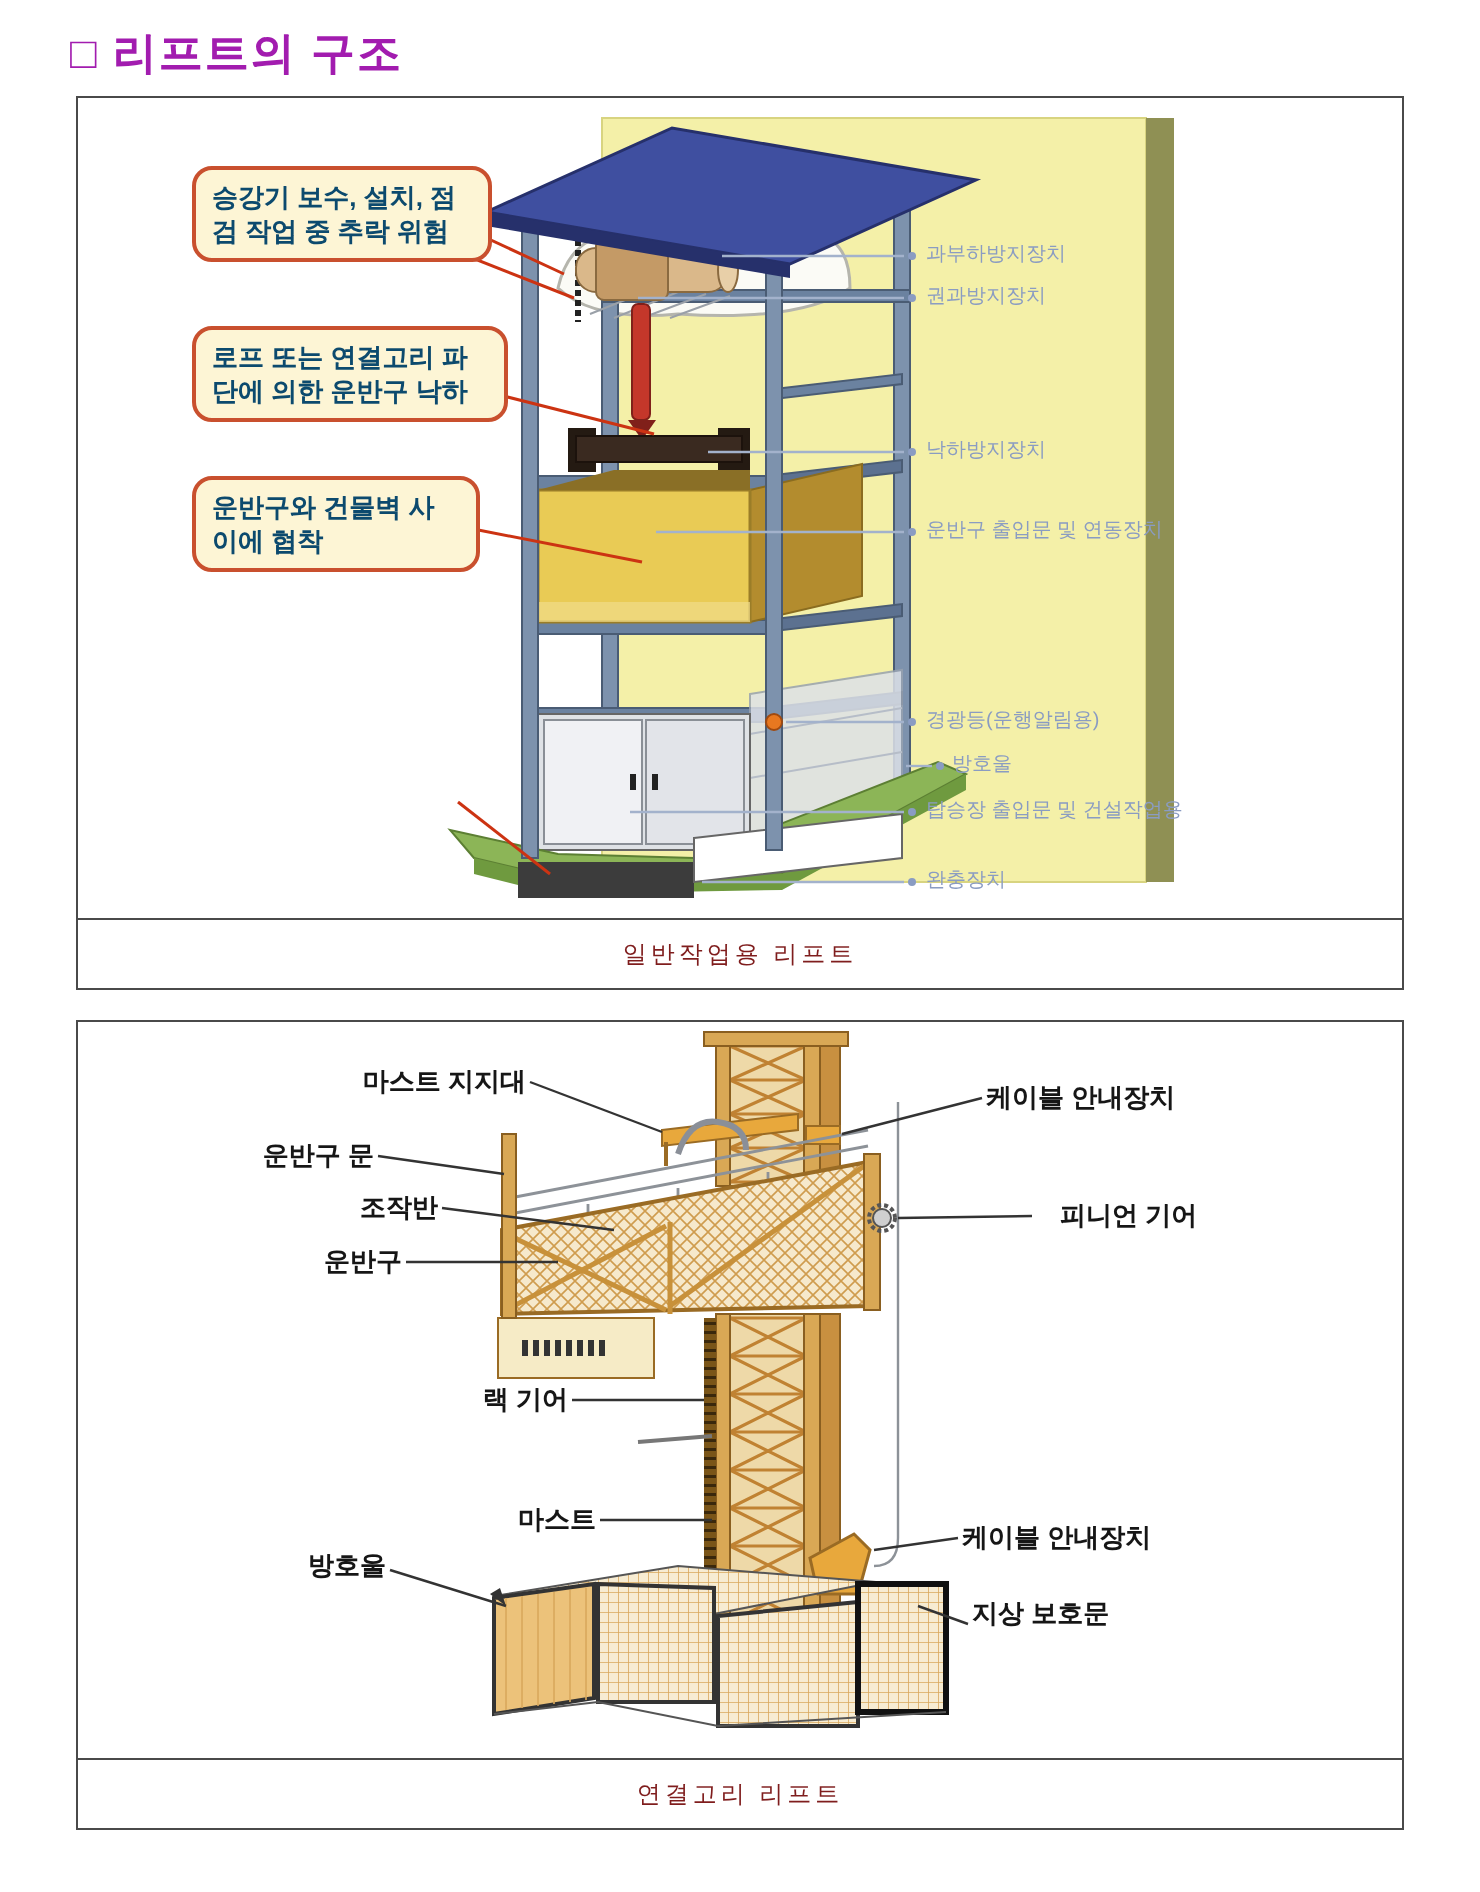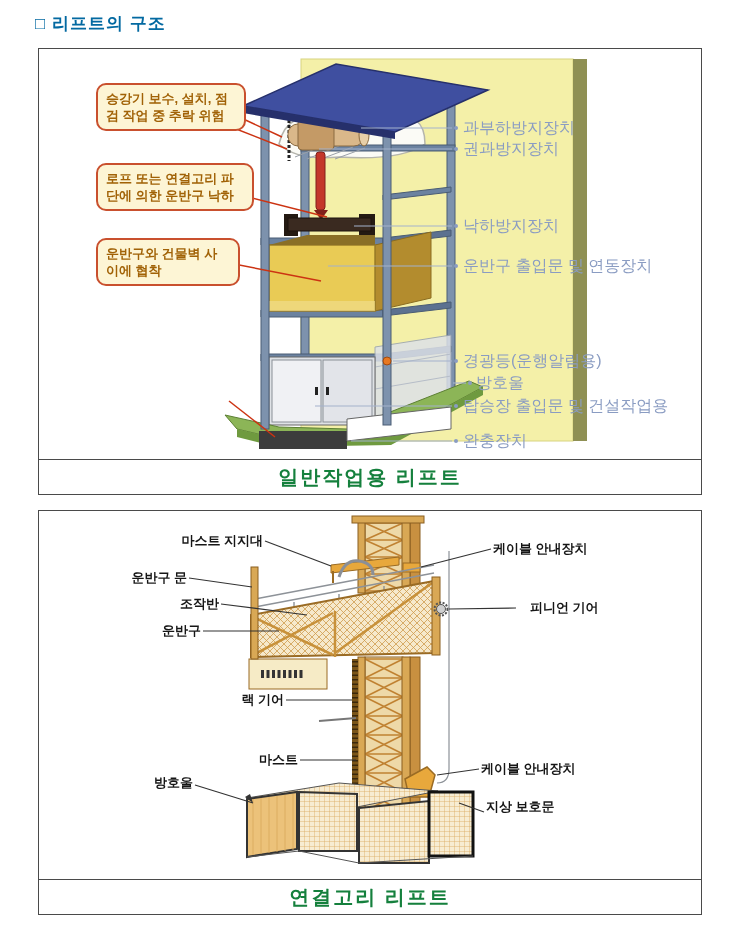--- a/index.html
+++ b/index.html
@@ -2,43 +2,43 @@
 <html><head>
 <meta charset="utf-8">
 <style>
   html,body{margin:0;padding:0;}
   body{
     width:740px;height:946px;position:relative;background:#ffffff;
     font-family:"Liberation Sans","DejaVu Sans",sans-serif;
     color:#111;overflow:hidden;
   }
   .page-title{
-    position:absolute;left:35px;top:12px;font-size:17px;font-weight:bold;
-    letter-spacing:1px;color:#0369a1;
+    position:absolute;left:35px;top:12px;font-size:22px;font-weight:bold;
+    letter-spacing:1px;color:#a21caf;
   }
   .figure-box{
     position:absolute;left:38px;width:662px;border:1px solid #4a4a4a;background:#fff;
   }
   #box-general{top:48px;height:445px;}
   #box-construction{top:510px;height:403px;}
   .diagram-area{position:absolute;left:0;top:0;right:0;}
   #box-general .diagram-area{height:410px;}
   #box-construction .diagram-area{height:366px;}
   .caption-bar{
     position:absolute;left:0;right:0;bottom:0;height:34px;border-top:1px solid #4a4a4a;
     display:flex;align-items:center;justify-content:center;
-    font-size:20px;font-weight:700;letter-spacing:2px;color:#15803d;background:#fff;
+    font-size:12px;font-weight:400;letter-spacing:2px;color:#7f1d1d;background:#fff;
   }
   svg.draw{position:absolute;left:0;top:0;}
   .hazard-callout{
     position:absolute;background:#fdf5d5;border:2px solid #c9502e;border-radius:10px;
-    padding:5px 8px;font-size:13px;font-weight:600;line-height:1.32;color:#a16207;
+    padding:5px 8px;font-size:13px;font-weight:600;line-height:1.32;color:#0c4a6e;
   }
   .device-label{
-    position:absolute;font-size:16px;line-height:18px;color:#8a9cc2;white-space:nowrap;
+    position:absolute;font-size:10px;line-height:18px;color:#8a9cc2;white-space:nowrap;
   }
   .part-label{
     position:absolute;font-size:13px;line-height:18px;font-weight:bold;color:#161616;white-space:nowrap;
   }
 </style>
 </head>
 <body>
 
 <div class="page-title">□ 리프트의 구조</div>
 

